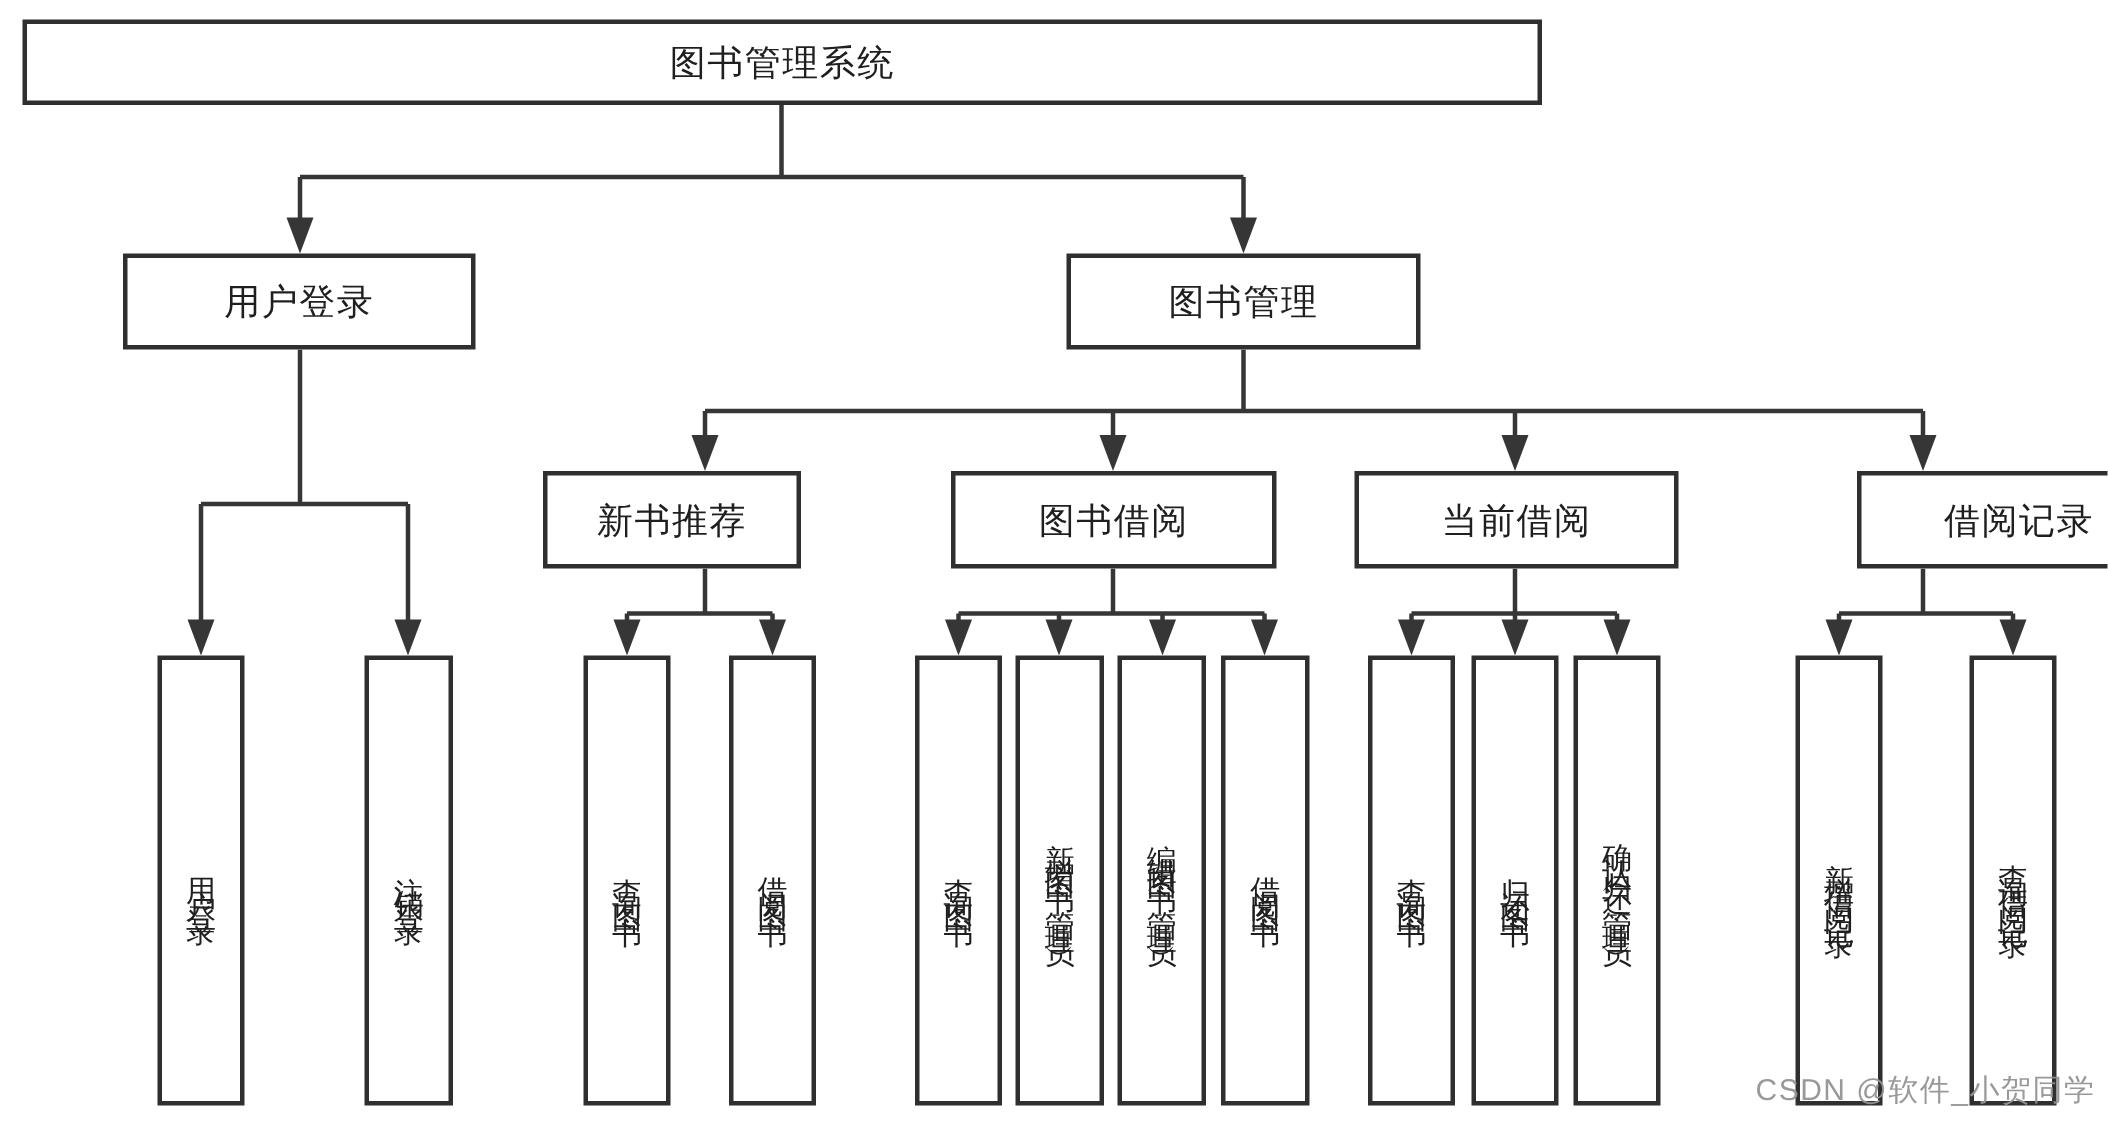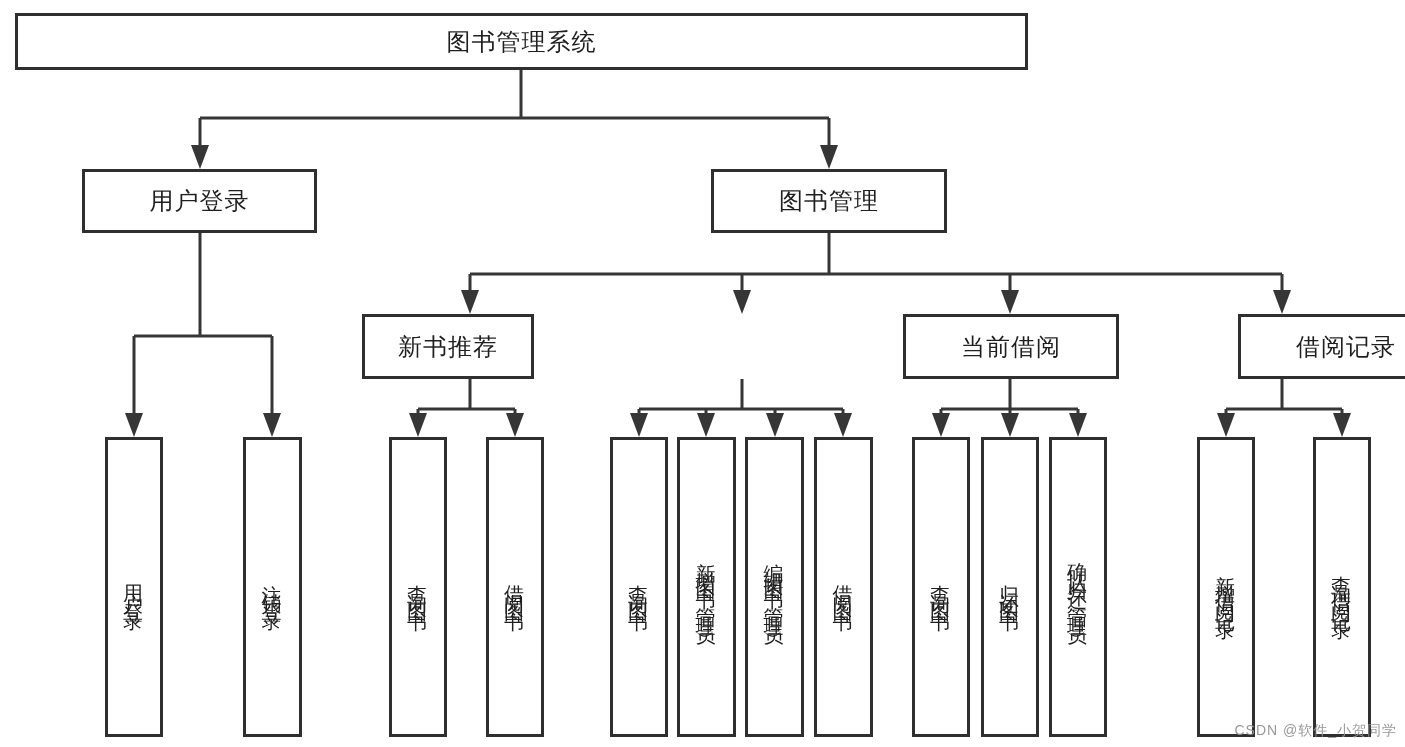--- a/index.html
+++ b/index.html
@@ -67,21 +67,21 @@
   .l-c4 { left: 814px;  width: 59px; }
   .l-d1 { left: 912px;  width: 58px; }
   .l-d2 { left: 981px;  width: 58px; }
   .l-d3 { left: 1049px; width: 58px; }
   .l-e1 { left: 1197px; width: 58px; }
   .l-e2 { left: 1313px; width: 58px; }
 
   .watermark {
     position: absolute;
     right: 8px; bottom: 7px;
-    font-size: 14px;
+    font-size: 20px;
     color: rgba(148,148,148,0.95);
     letter-spacing: 1px;
     z-index: 3;
   }
 </style>
 </head>
 <body>
 
 <div class="canvas">
 
@@ -124,20 +124,21 @@
       <polygon points="1333,413 1351,413 1342,437"></polygon>
     </g>
   </svg>
 
   <div class="node root">图书管理系统</div>
 
   <div class="node n-user-login">用户登录</div>
   <div class="node n-book-mgmt">图书管理</div>
 
   <div class="node n-new-books">新书推荐</div>
+  <div class="node n-book-borrow">图书借阅</div>
   <div class="node n-current-borrow">当前借阅</div>
   <div class="node n-borrow-records">借阅记录</div>
 
   <div class="leaf l-a1">
     <span class="vtext">用户登录</span>
   </div>
   <div class="leaf l-a2">
     <span class="vtext">注销登录</span>
   </div>
 

